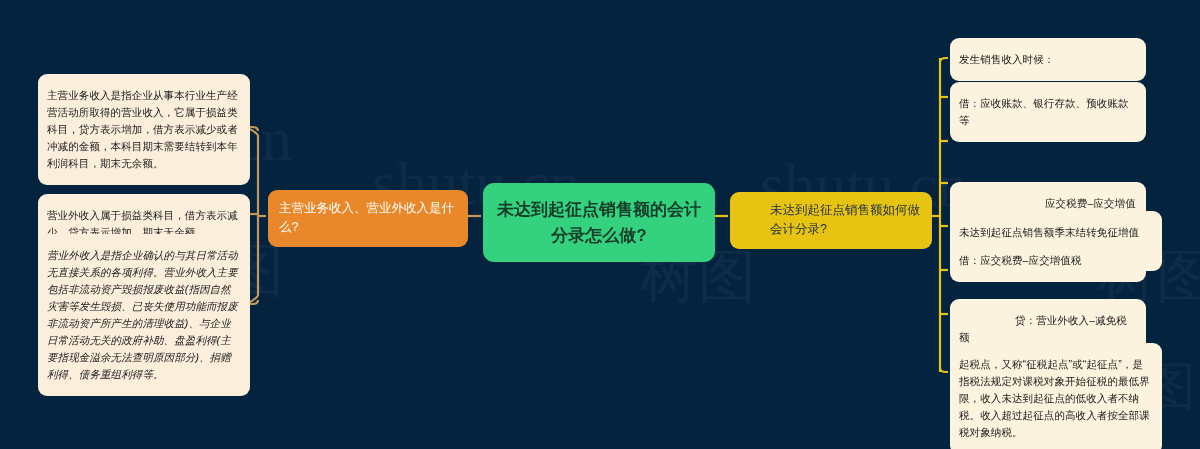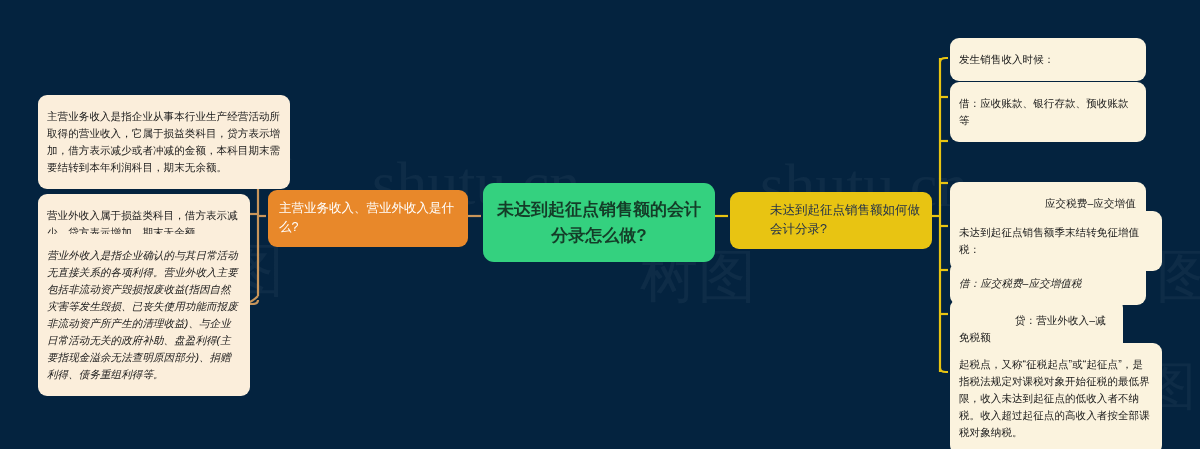--- a/index.html
+++ b/index.html
@@ -134,40 +134,40 @@
     <path d="M940 62 Q940 58 946 58 L948 58" stroke="#e8c412" stroke-width="2.2" fill="none"></path>
     <path d="M940 368 Q940 372 946 372 L948 372" stroke="#e8c412" stroke-width="2.2" fill="none"></path>
     <path d="M940 97 L948 97" stroke="#e8c412" stroke-width="2.2" fill="none"></path>
     <path d="M940 141 L948 141" stroke="#e8c412" stroke-width="2.2" fill="none"></path>
     <path d="M940 183 L948 183" stroke="#e8c412" stroke-width="2.2" fill="none"></path>
     <path d="M940 226 L948 226" stroke="#e8c412" stroke-width="2.2" fill="none"></path>
     <path d="M940 270 L948 270" stroke="#e8c412" stroke-width="2.2" fill="none"></path>
     <path d="M940 314 L948 314" stroke="#e8c412" stroke-width="2.2" fill="none"></path>
   </svg>
 
-  <div class="node leaf leaf-tan" style="left:38px; top:95px; width:252px;">主营业务收入是指企业从事本行业生产经营活动所取得的营业收入，它属于损益类科目，贷方表示增加，借方表示减少或者冲减的金额，本科目期末需要结转到本年利润科目，期末无余额。</div>
+  <div class="node leaf leaf-tan" style="left:38px; top:74px; width:212px;">主营业务收入是指企业从事本行业生产经营活动所取得的营业收入，它属于损益类科目，贷方表示增加，借方表示减少或者冲减的金额，本科目期末需要结转到本年利润科目，期末无余额。</div>
 
   <div class="node leaf leaf-tan" style="left:38px; top:194px; width:212px;">营业外收入属于损益类科目，借方表示减少，贷方表示增加，期末无余额。</div>
 
   <div class="node leaf leaf-tan" style="left:38px; top:234px; width:212px;font-style:italic;">营业外收入是指企业确认的与其日常活动无直接关系的各项利得。营业外收入主要包括非流动资产毁损报废收益(指因自然灾害等发生毁损、已丧失使用功能而报废非流动资产所产生的清理收益)、与企业日常活动无关的政府补助、盘盈利得(主要指现金溢余无法查明原因部分)、捐赠利得、债务重组利得等。</div>
 
   <div class="node branch-orange" style="left:268px; top:190px; width:200px;">主营业务收入、营业外收入是什么?</div>
 
   <div class="node center-green" style="left:483px; top:183px; width:232px;">未达到起征点销售额的会计分录怎么做?</div>
 
   <div class="node branch-yellow" style="left:730px; top:192px; width:202px;padding-left:40px;">未达到起征点销售额如何做会计分录?</div>
 
   <div class="node leaf leaf-cream" style="left:950px; top:38px; width:196px;">发生销售收入时候：</div>
 
   <div class="node leaf leaf-cream" style="left:950px; top:82px; width:196px;">借：应收账款、银行存款、预收账款等</div>
 
 
   <div class="node leaf leaf-cream indent-3" style="left:950px; top:182px; width:196px;">应交税费–应交增值税</div>
 
   <div class="node leaf leaf-cream" style="left:950px; top:211px; width:212px;">未达到起征点销售额季末结转免征增值税：</div>
 
-  <div class="node leaf leaf-cream" style="left:950px; top:262px; width:196px;font-style:italic;">借：应交税费–应交增值税</div>
+  <div class="node leaf leaf-cream" style="left:950px; top:239px; width:196px;">借：应交税费–应交增值税</div>
 
-  <div class="node leaf leaf-cream indent-2" style="left:950px; top:299px; width:173px;">贷：营业外收入–减免税额</div>
+  <div class="node leaf leaf-cream indent-2" style="left:950px; top:299px; width:196px;">贷：营业外收入–减免税额</div>
 
   <div class="node leaf leaf-cream" style="left:950px; top:343px; width:212px;">起税点，又称“征税起点”或“起征点”，是指税法规定对课税对象开始征税的最低界限，收入未达到起征点的低收入者不纳税。收入超过起征点的高收入者按全部课税对象纳税。</div>
 
 </div>
 
 </body></html>

